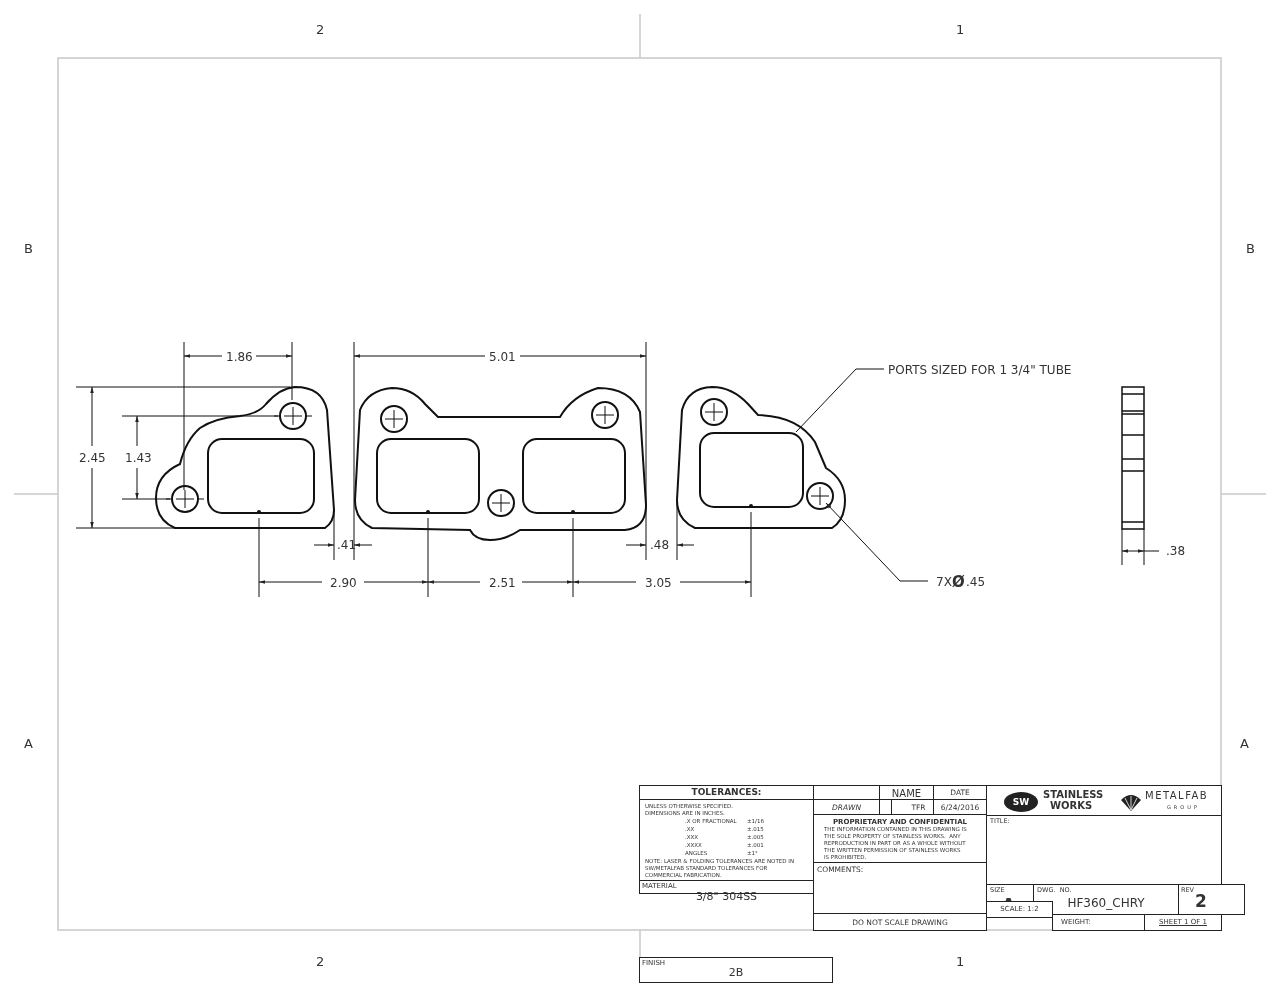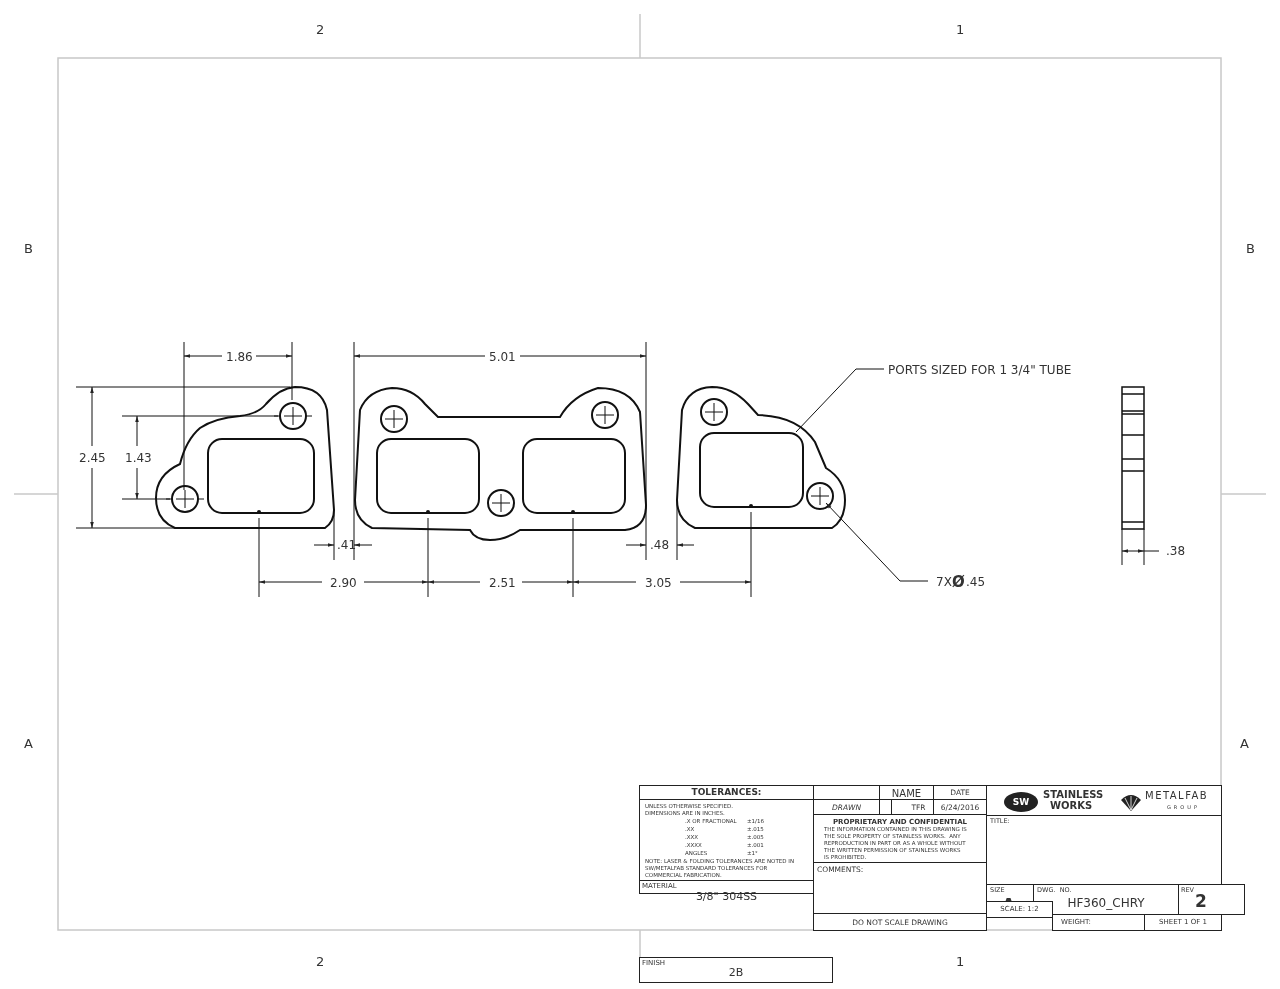--- a/index.html
+++ b/index.html
@@ -265,16 +265,16 @@
       <span class="tb-text" style="left:2px;top:1px;font-size:6.5px;">REV</span>
       <span class="tb-text" style="left:16px;top:6px;font-size:17px;font-weight:bold;">2</span>
     </div>
     <div class="tb" style="left:986px;top:901px;width:67px;height:17px;padding-left:21px;">
       <span class="tb-text" style="left:0;right:0;text-align:center;top:3px;font-size:7px;">SCALE: 1:2</span>
     </div>
     <div class="tb" style="left:1052px;top:914px;width:93px;height:17px;">
       <span class="tb-text" style="left:8px;top:3px;font-size:7px;">WEIGHT:</span>
     </div>
     <div class="tb" style="left:1144px;top:914px;width:78px;height:17px;">
-      <span class="tb-text" style="left:0;right:0;text-align:center;top:3px;font-size:7px;">SHEET 1 OF 1</span>
+      <span class="tb-text" style="left:0;right:0;text-align:center;top:3px;font-size:7px;text-decoration:underline;">SHEET 1 OF 1</span>
     </div>
   </div>
 </div>
 
 </body></html>

